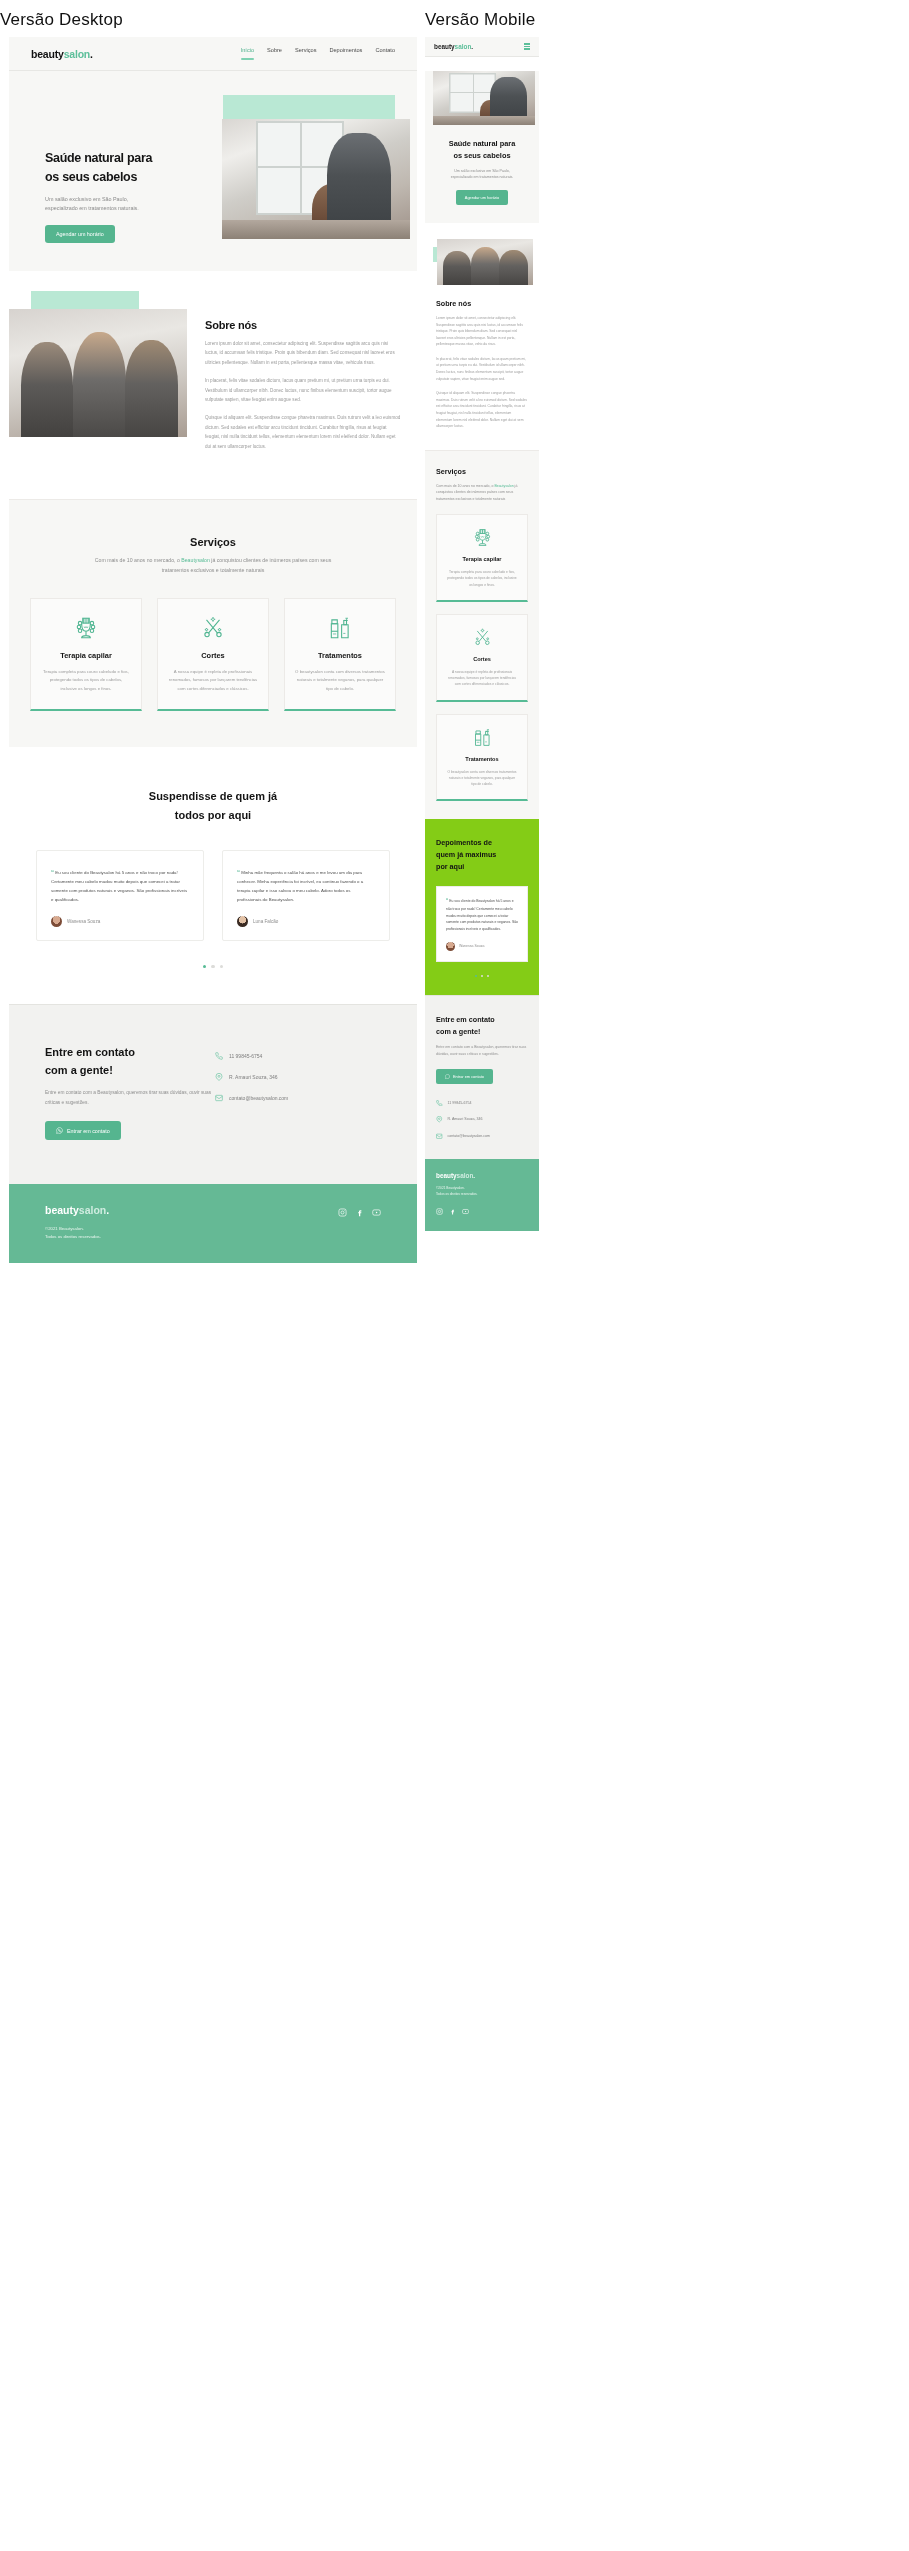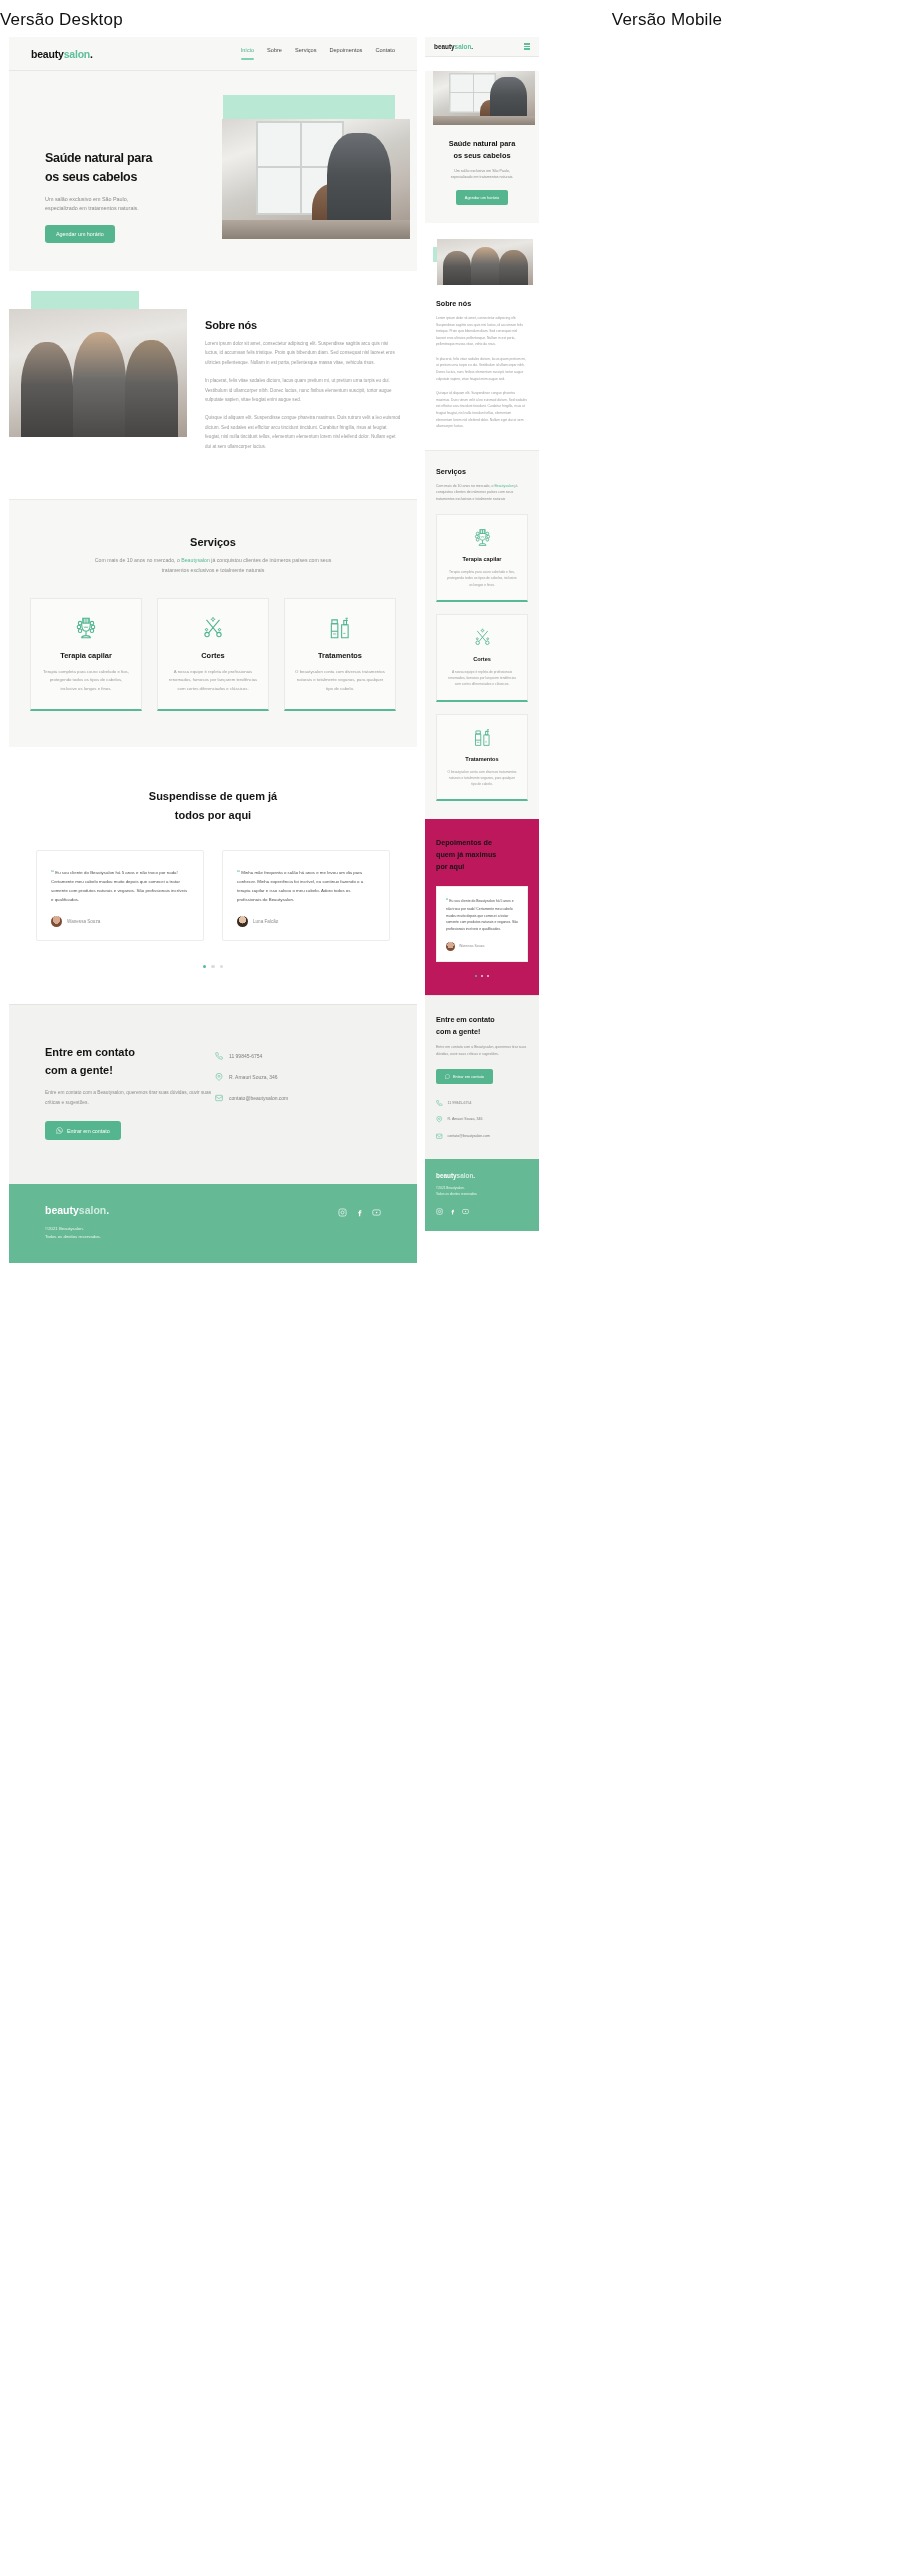--- a/index.html
+++ b/index.html
@@ -12,21 +12,21 @@
   }
   .page { position:relative; width:909px; height:2551px; background:#fff; }
 
   
   .caption {
     position:absolute; top:10px;
     font-size:17px; color:#111; letter-spacing:.2px;
     font-family:"Liberation Sans", sans-serif;
   }
   #cap-desktop { left:0; width:420px; text-align:left; }
-  #cap-mobile  { left:425px; width:484px; text-align:center; }
+  #cap-mobile  { left:425px; width:484px; text-align:left; }
 
   
   .desktop {
     position:absolute; left:9px; top:37px;
     width:408px; background:#6d28d9;
   }
   .mobile-wrap { position:absolute; left:425px; top:37px; width:114px; }
 
   
   .d-nav {
@@ -583,21 +583,21 @@
               <path d="M31 10h5v8h-5z"></path>
               <path d="M31 10h7a2 2 0 0 1 0-4h-4" stroke-width="1.6"></path>
             <path d="M30 34h4" stroke-width="1.4"></path>
           </svg>
         </div>
         <div class="name">Tratamentos</div>
         <div class="desc">O beautysalon conta com diversos tratamentos naturais e totalmente veganos, para qualquer tipo de cabelo.</div>
       </div>
     </div>
 
-    <div class="m-test m-sec" style="background:#be185d">
+    <div class="m-test m-sec" style="background:#84cc16">
       <h2>
         <div>Depoimentos de</div>
         <div>quem já maximus</div>
         <div>por aqui</div>
       </h2>
       <div class="m-tcard">
         <div class="m-tquote"><span class="qm">“</span> <span>Eu sou cliente do Beautysalon há 5 anos e não troco por nada! Certamente meu cabelo mudou muito depois que comecei a tratar somente com produtos naturais e veganos. São profissionais incríveis e qualificados.</span></div>
         <div class="m-tauthor">
           <div class="m-tavatar"></div>
           <div class="m-tname">Wanessa Souza</div>

